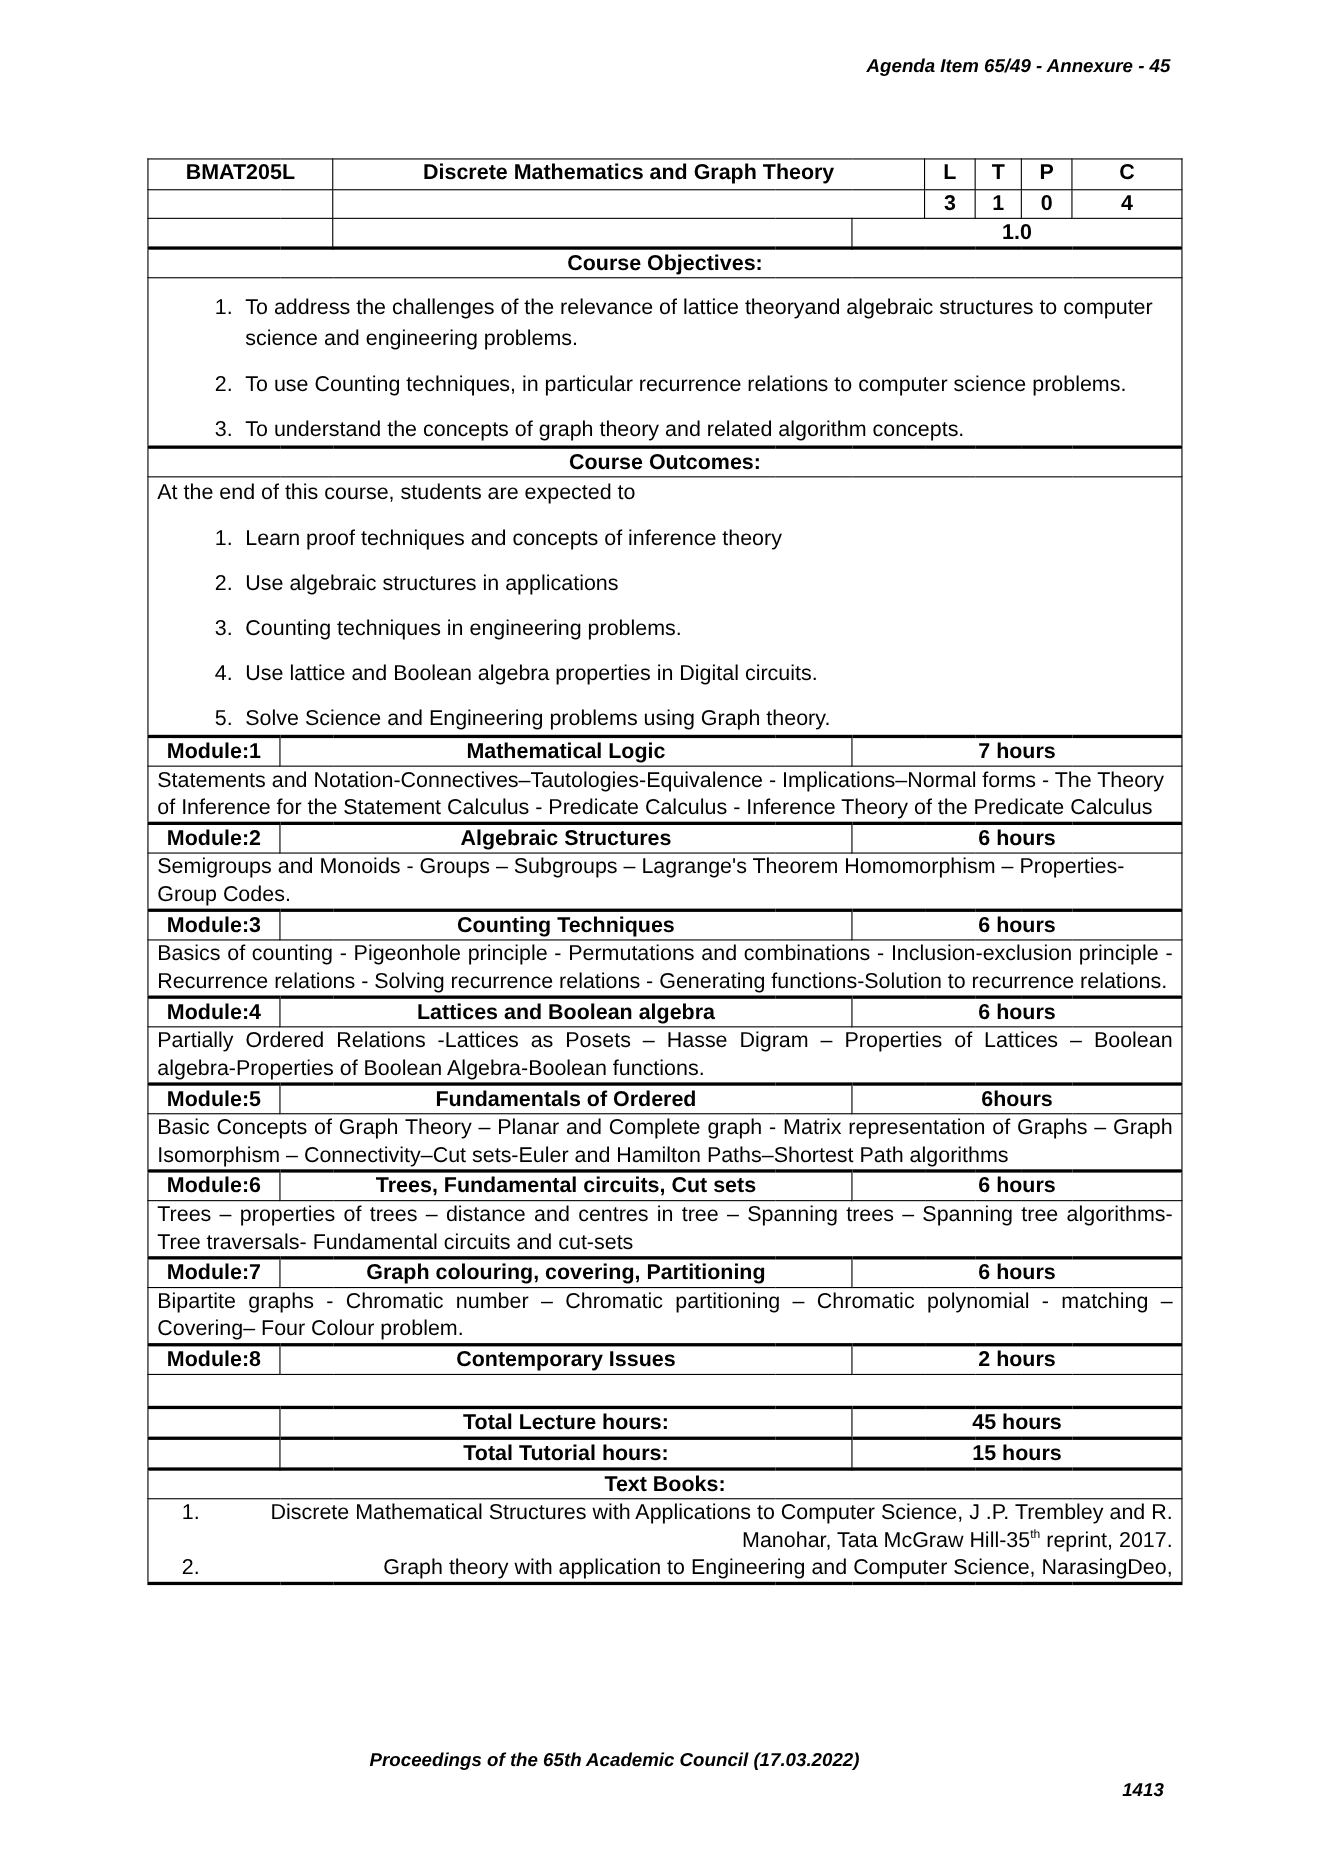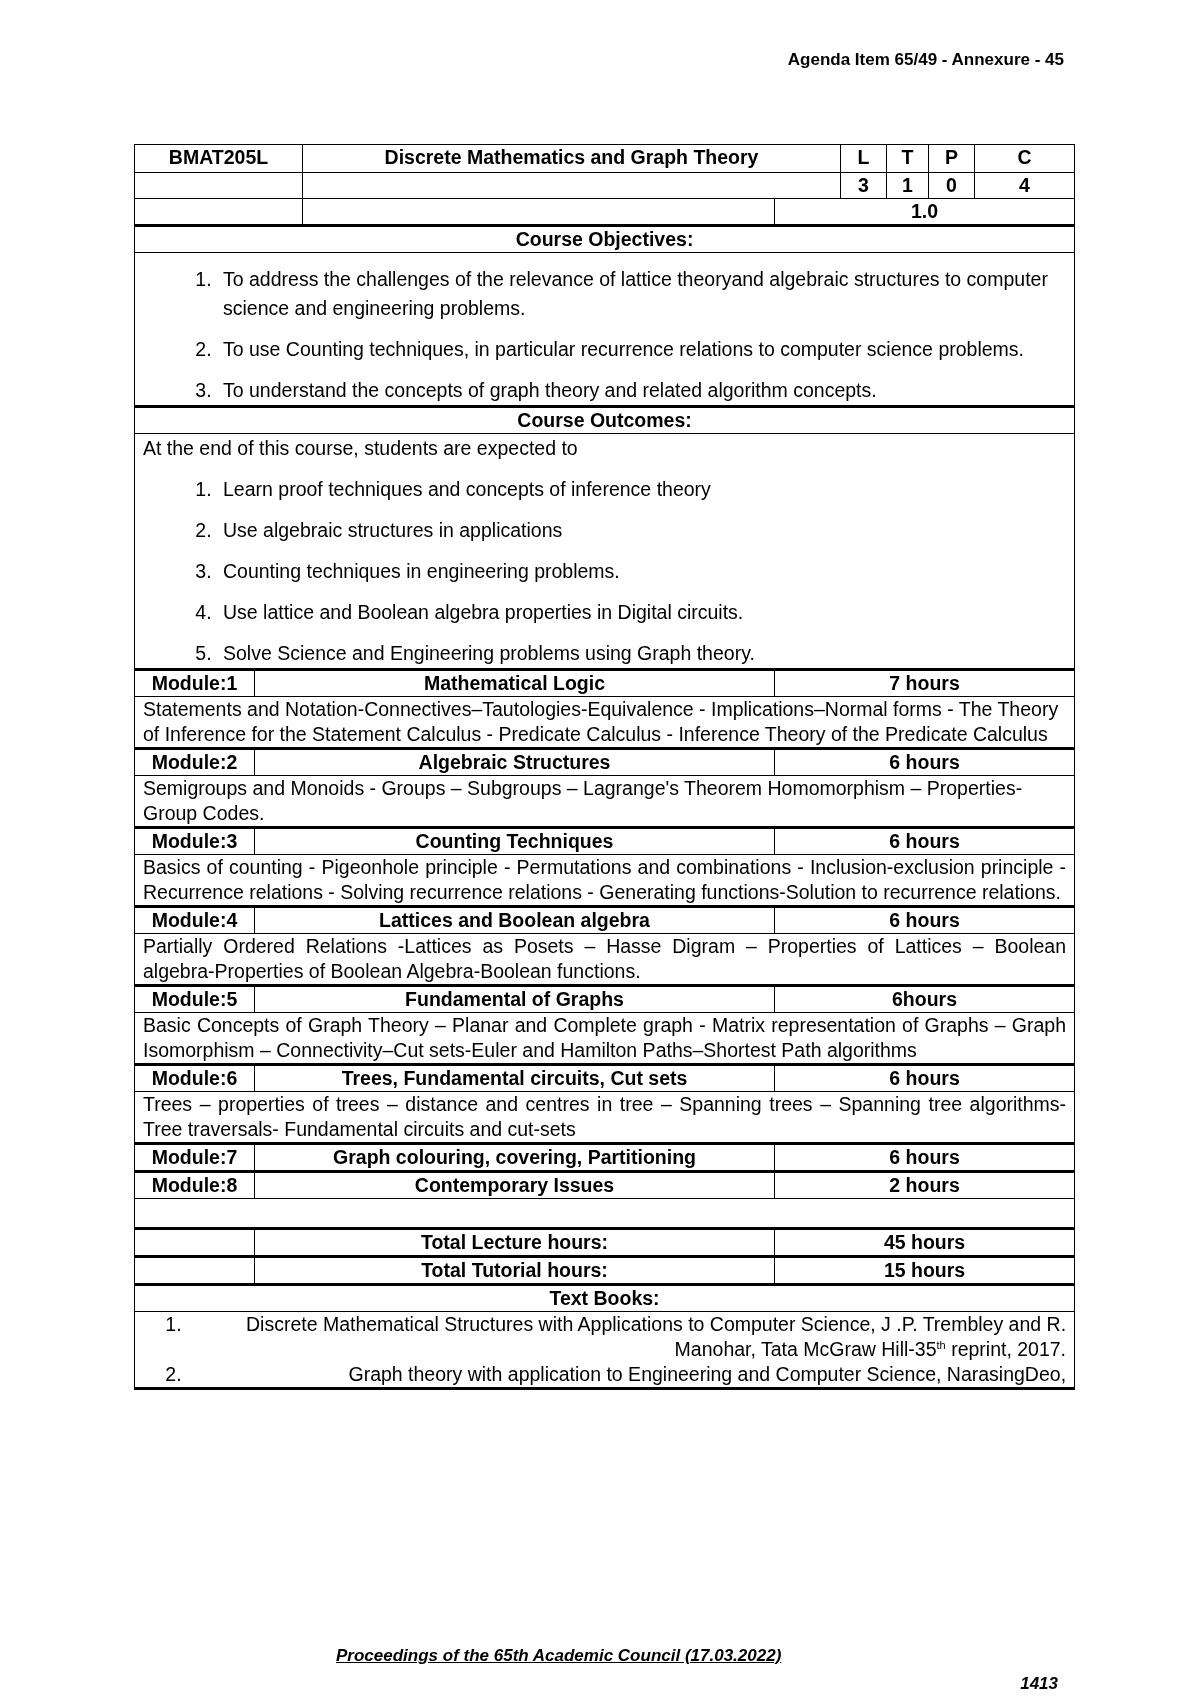--- a/index.html
+++ b/index.html
@@ -1,19 +1,19 @@
 <!DOCTYPE html>
 <html><head>
 <meta charset="utf-8">
 <style>
   html, body { margin:0; padding:0; background:#ffffff; }
   body { width:1200px; height:1696px; position:relative; overflow:hidden;
          font-family:"Liberation Sans", sans-serif; color:#000; }
-  .hdr { position:absolute; top:50px; right:136px; font-size:17px; font-weight:bold; }
-  .ftr { position:absolute; top:1646px; left:336px; width:722px; font-size:17px; font-weight:bold; font-style:italic;text-decoration:underline; }
+  .hdr { position:absolute; top:50px; right:136px; font-size:17px; font-weight:bold; font-style:italic; }
+  .ftr { position:absolute; top:1590px; left:336px; width:722px; font-size:17px; font-weight:bold; font-style:italic; }
   .ftr .pg { position:absolute; right:0; top:0;margin-top:28px; }
   table.syl { position:absolute; left:134px; top:144px; width:940px; border-collapse:collapse; table-layout:fixed; font-size:19.5px; }
   table.syl td { border:1.6px solid #000; padding:0 8px; vertical-align:top; line-height:25px; }
   table.syl tr.thick td { border-top:3px solid #000;text-align:center; }
   .b { font-weight:bold;margin-top:11px; }
   .c { text-align:center; }
   .r { text-align:right; }
   .just { text-align:justify; }
   ol.lst { margin:0; padding:0 0 0 74px; line-height:29px; }
   ol.lst li { padding-left:6px;margin-top:12px; }
@@ -124,41 +124,44 @@
     <td class="b">Module:4</td>
     <td colspan="3" class="b">Lattices and Boolean algebra</td>
     <td colspan="5" class="b r">6 hours</td>
   </tr>
   <tr>
         <td colspan="9" class="desc2 just">Partially Ordered Relations -Lattices as Posets – Hasse Digram – Properties of Lattices – Boolean algebra-Properties of Boolean Algebra-Boolean functions.</td>
       </tr>
 
   <tr class="thick">
     <td class="b">Module:5</td>
-    <td colspan="3" class="b">Fundamental of Graphs</td>
+    <td colspan="3" class="b">Fundamentals of Ordered</td>
     <td colspan="5" class="b r">6hours</td>
   </tr>
   <tr>
         <td colspan="9" class="desc2 just">Basic Concepts of Graph Theory – Planar and Complete graph - Matrix representation of Graphs – Graph Isomorphism – Connectivity–Cut sets-Euler and Hamilton Paths–Shortest Path algorithms</td>
       </tr>
 
   <tr class="thick">
     <td class="b">Module:6</td>
     <td colspan="3" class="b">Trees, Fundamental circuits, Cut sets</td>
     <td colspan="5" class="b r">6 hours</td>
   </tr>
   <tr>
         <td colspan="9" class="desc2 just">Trees – properties of trees – distance and centres in tree – Spanning trees – Spanning tree algorithms- Tree traversals- Fundamental circuits and cut-sets</td>
       </tr>
 
   <tr class="thick">
     <td class="b">Module:7</td>
     <td colspan="3" class="b">Graph colouring, covering, Partitioning</td>
     <td colspan="5" class="b r">6 hours</td>
   </tr>
+  <tr>
+        <td colspan="9" class="desc2 just">Bipartite graphs - Chromatic number – Chromatic partitioning – Chromatic polynomial - matching – Covering– Four Colour problem.</td>
+      </tr>
 
   <tr class="thick">
     <td class="b">Module:8</td>
     <td colspan="3" class="b">Contemporary Issues</td>
     <td colspan="5" class="b r">2 hours</td>
   </tr>
   <tr style="height:30px">
         <td colspan="9"></td>
       </tr>
 

